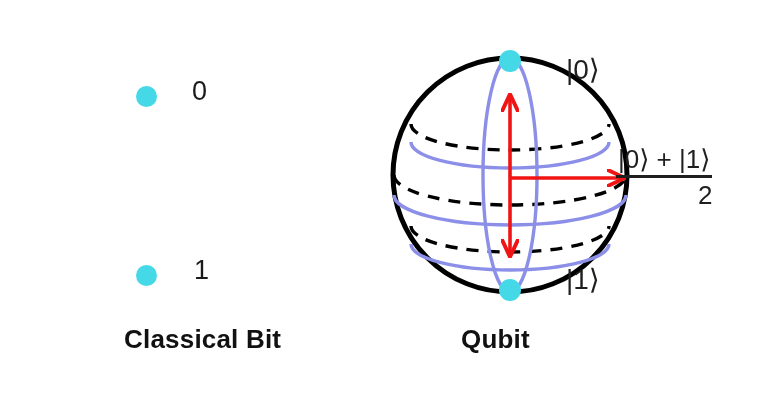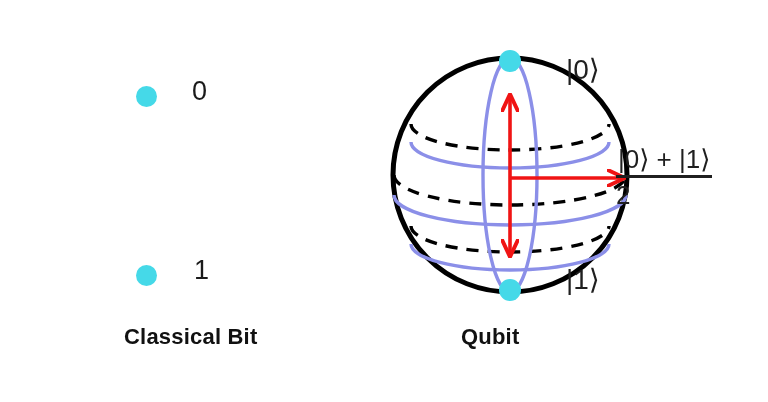--- a/index.html
+++ b/index.html
@@ -37,21 +37,21 @@
     line-height: 1;
   }
   #dot-zero  { left: 136px; top: 86px; }
   #label-zero{ left: 192px; top: 78px; }
   #dot-one   { left: 136px; top: 265px; }
   #label-one { left: 194px; top: 257px; }
 
   
   .caption {
     position: absolute;
-    font-size: 22px;
+    font-size: 26px;
     font-weight: 700;
     color: #111111;
     letter-spacing: 0.2px;
     line-height: 1;
     white-space: nowrap;
   }
   #caption-classical { left: 124px; top: 326px; }
   #caption-qubit     { left: 461px; top: 326px; }
 
   
@@ -70,21 +70,21 @@
     white-space: nowrap;
   }
   #ket-zero { left: 566px; top: 56px; }
   #ket-one  { left: 566px; top: 266px; }
 
   
   #fraction {
     position: absolute;
     left: 616px;
     top: 146px;
-    text-align: left;
+    text-align: right;
     line-height: 1;
     color: #1f1f1f;
   }
   #fraction .numerator {
     font-size: 26px;
     white-space: nowrap;
     padding: 0 2px 3px 2px;
   }
   #fraction .frac-bar {
     height: 3px;

